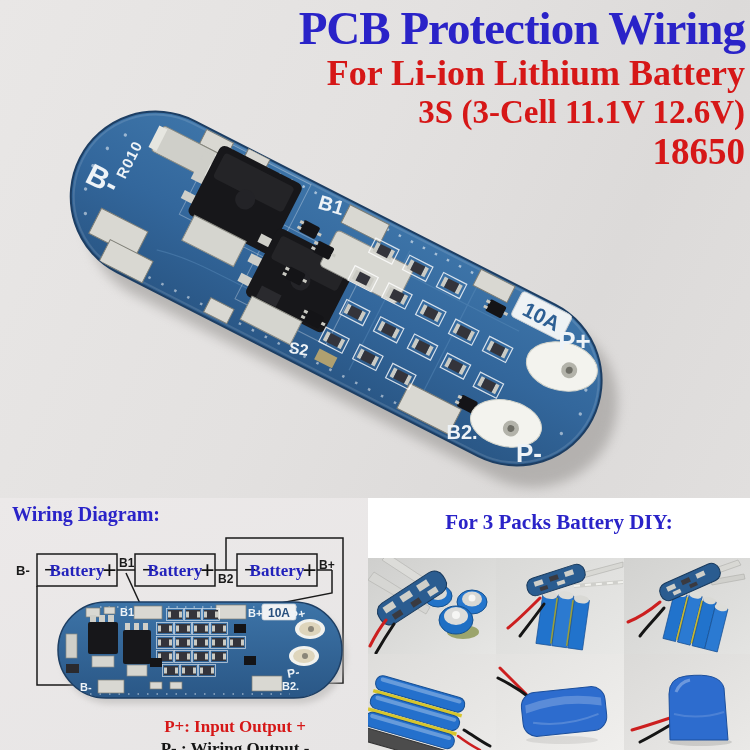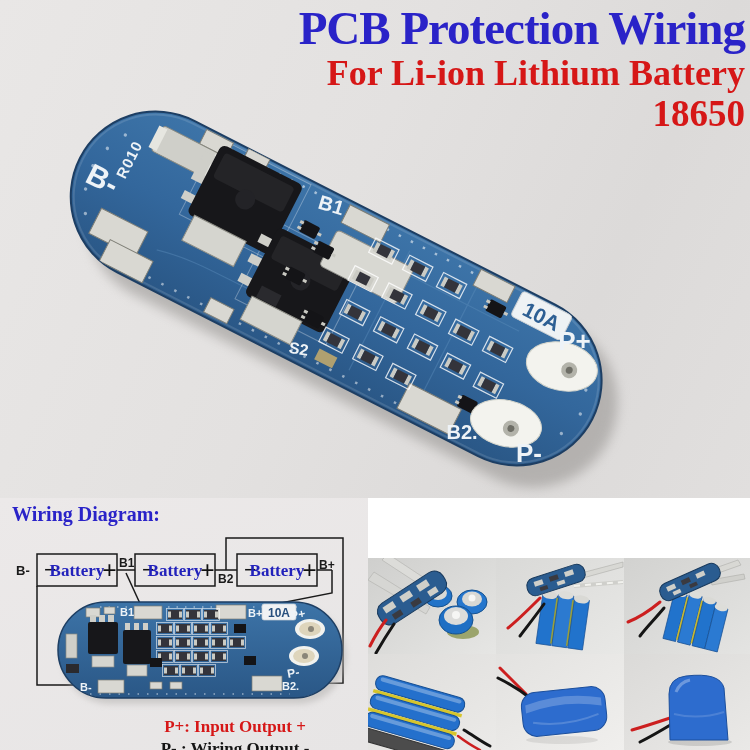--- a/index.html
+++ b/index.html
@@ -196,20 +196,21 @@
           <g transform="translate(468,162) rotate(-27)">
               <text class="silk" text-anchor="middle" font-size="20">B2.</text>
             </g>
         </g>
       </g>
     </svg>
 
     <div class="headline">
       <div class="hl1">PCB Protection Wiring</div>
       <div class="hl2">For Li-ion Lithium Battery</div>
+      <div class="hl4">3S (3-Cell 11.1V 12.6V)</div>
       <div class="hl5">18650</div>
     </div>
   </div>
 
   <div class="wiring-section">
     <div class="wiring-title">Wiring Diagram:</div>
 
     <svg class="wiring-svg" width="368" height="252" viewBox="0 0 368 252">
       <defs>
         <linearGradient id="pcbG2" x1="0" y1="0" x2="0" y2="1">
@@ -339,20 +340,21 @@
       </g>
     </svg>
 
     <div class="io-notes">
       <div class="io-plus">P+: Input Output +</div>
       <div class="io-minus">P- : Wiring Output -</div>
     </div>
   </div>
 
   <div class="diy-section">
+    <div class="diy-title">For 3 Packs Battery DIY:</div>
     <div class="diy-grid">
 
       <svg width="128" height="96" viewBox="0 0 128 96" preserveAspectRatio="none">
         <defs>
             <linearGradient id="tg1" x1="0" y1="0" x2="1" y2="1">
               <stop offset="0" stop-color="#cfcfcd"></stop>
               <stop offset="1" stop-color="#e6e6e4"></stop>
             </linearGradient>
           </defs>
         <rect width="128" height="96" fill="url(#tg1)"></rect>

